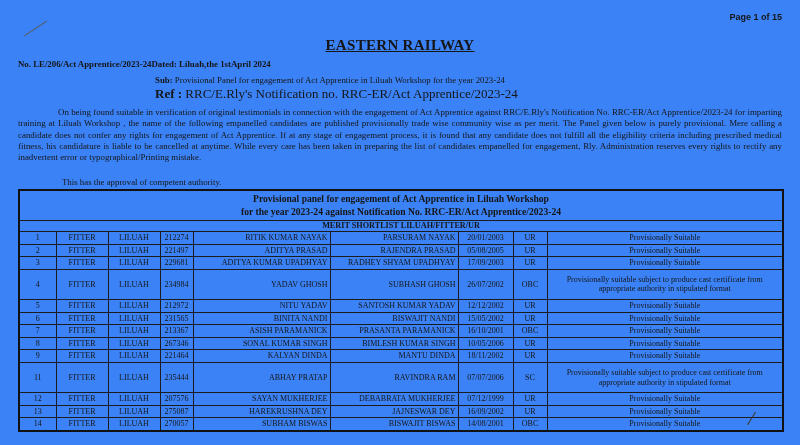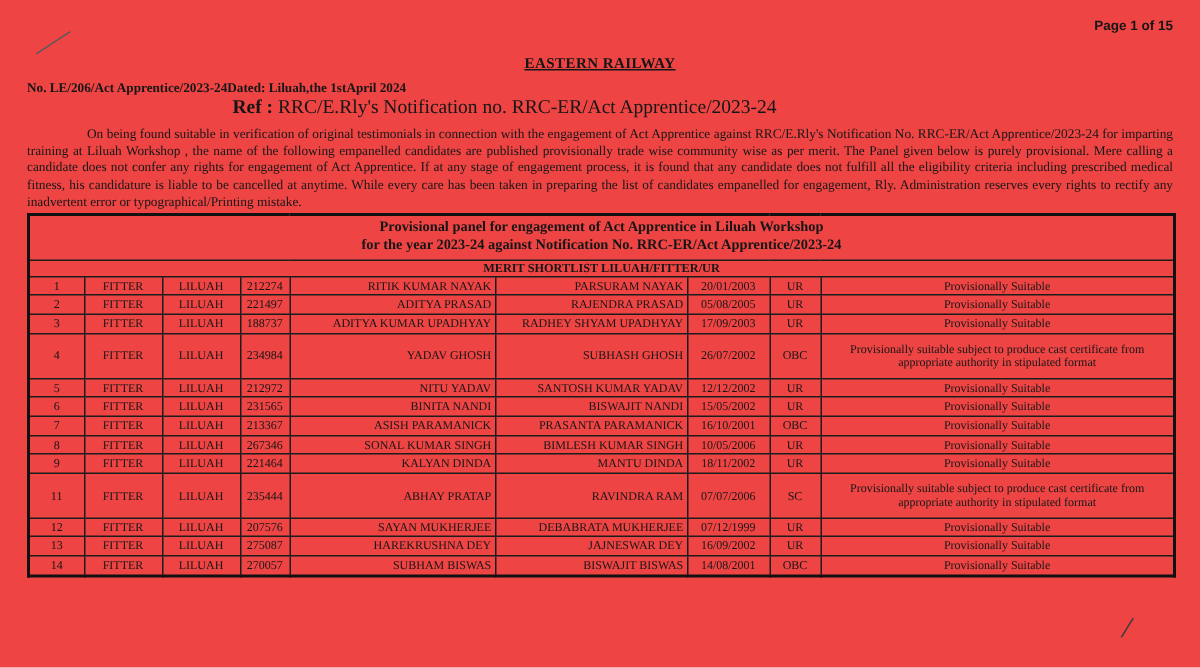--- a/index.html
+++ b/index.html
@@ -1,25 +1,25 @@
 <!DOCTYPE html>
 <html><head>
 <meta charset="utf-8">
 <style>
   * { margin:0; padding:0; box-sizing:border-box; }
   html,body { background:#ffffff; }
   body { font-family:"Liberation Serif","DejaVu Serif",serif; color:#161616; }
   .page {
     position:relative; width:800px; height:445px; overflow:hidden;
-    background:#ef4444;
+    background:#3b82f6;
   }
   .content { padding:0 18px; }
   .topbar { padding-top:12px; text-align:right; padding-right:18px;
     font-size:9px; font-weight:bold; font-family:"Liberation Sans","DejaVu Sans",sans-serif; }
-  .org-title { margin-top:15px; text-align:center; font-size:10px; font-weight:bold;
+  .org-title { margin-top:15px; text-align:center; font-size:15px; font-weight:bold;
     letter-spacing:0.3px; }
   .org-title span { text-decoration:underline; }
   .ref-row { margin-top:5px; display:flex; 
     font-size:8.8px; font-weight:bold; }
   .sub-block { margin-top:6px; margin-left:137px; font-size:8.8px; width:372px; line-height:1.28; }
   .sub-block b, .ref-line b { font-weight:bold; }
   .ref-line { margin-left:115px; font-size:13px; line-height:1.3;padding-left:22px; }
   .para { margin-top:4px; font-size:8.9px; line-height:1.26; text-align:justify;
     text-indent:40px; }
   .approval { margin-top:14px; margin-left:44px; font-size:8.8px; }
@@ -50,25 +50,27 @@
   <div class="org-title">
     <span>EASTERN RAILWAY</span>
   </div>
 
   <div class="content">
     <div class="ref-row">
       <span>No. LE/206/Act Apprentice/2023-24</span>
       <span>Dated: Liluah,the 1stApril 2024</span>
     </div>
 
+    <div class="sub-block"><b>Sub:</b><span> Provisional Panel for engagement of Act Apprentice in Liluah Workshop for the year 2023-24</span></div>
 
     <div class="ref-line"><b>Ref :</b><span> RRC/E.Rly's Notification no. RRC-ER/Act Apprentice/2023-24</span></div>
 
     <div class="para">On being found suitable in verification of original testimonials in connection with the engagement of Act Apprentice against RRC/E.Rly's Notification No. RRC-ER/Act Apprentice/2023-24 for imparting training at Liluah Workshop , the name of the following empanelled candidates are published provisionally trade wise community wise as per merit. The Panel given below is purely provisional. Mere calling a candidate does not confer any rights for engagement of Act Apprentice. If at any stage of engagement process, it is found that any candidate does not fulfill all the eligibility criteria including prescribed medical fitness, his candidature is liable to be cancelled at anytime. While every care has been taken in preparing the list of candidates empanelled for engagement, Rly. Administration reserves every rights to rectify any inadvertent error or typographical/Printing mistake.</div>
 
+    <div class="approval">This has the approval of competent authority.</div>
 
     <table>
       <colgroup>
         <col style="width:37px">
           <col style="width:52px">
           <col style="width:52px">
         <col style="width:33px">
           <col style="width:137px">
           <col style="width:128px">
         <col style="width:55px">
@@ -106,21 +108,21 @@
             <td class="cell-left">ADITYA PRASAD</td>
             <td class="cell-left">RAJENDRA PRASAD</td>
             <td>05/08/2005</td>
             <td>UR</td>
             <td>Provisionally Suitable</td>
           </tr>
           <tr class="data-row">
             <td>3</td>
             <td>FITTER</td>
             <td>LILUAH</td>
-            <td>188737</td>
+            <td>229681</td>
             <td class="cell-left">ADITYA KUMAR UPADHYAY</td>
             <td class="cell-left">RADHEY SHYAM UPADHYAY</td>
             <td>17/09/2003</td>
             <td>UR</td>
             <td>Provisionally Suitable</td>
           </tr>
           <tr class="data-row tall">
             <td>4</td>
             <td>FITTER</td>
             <td>LILUAH</td>

